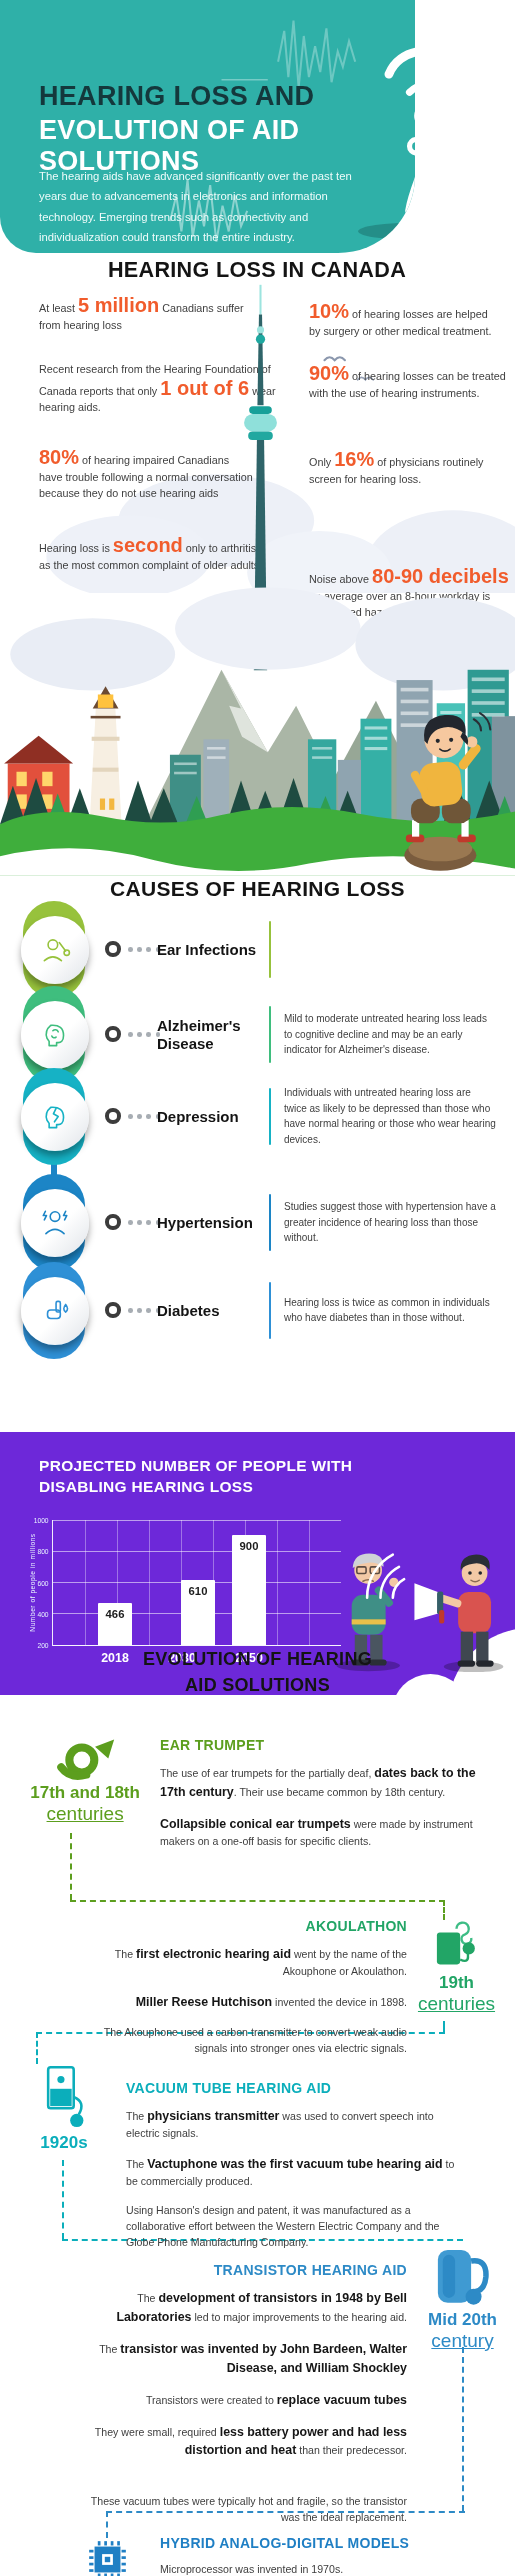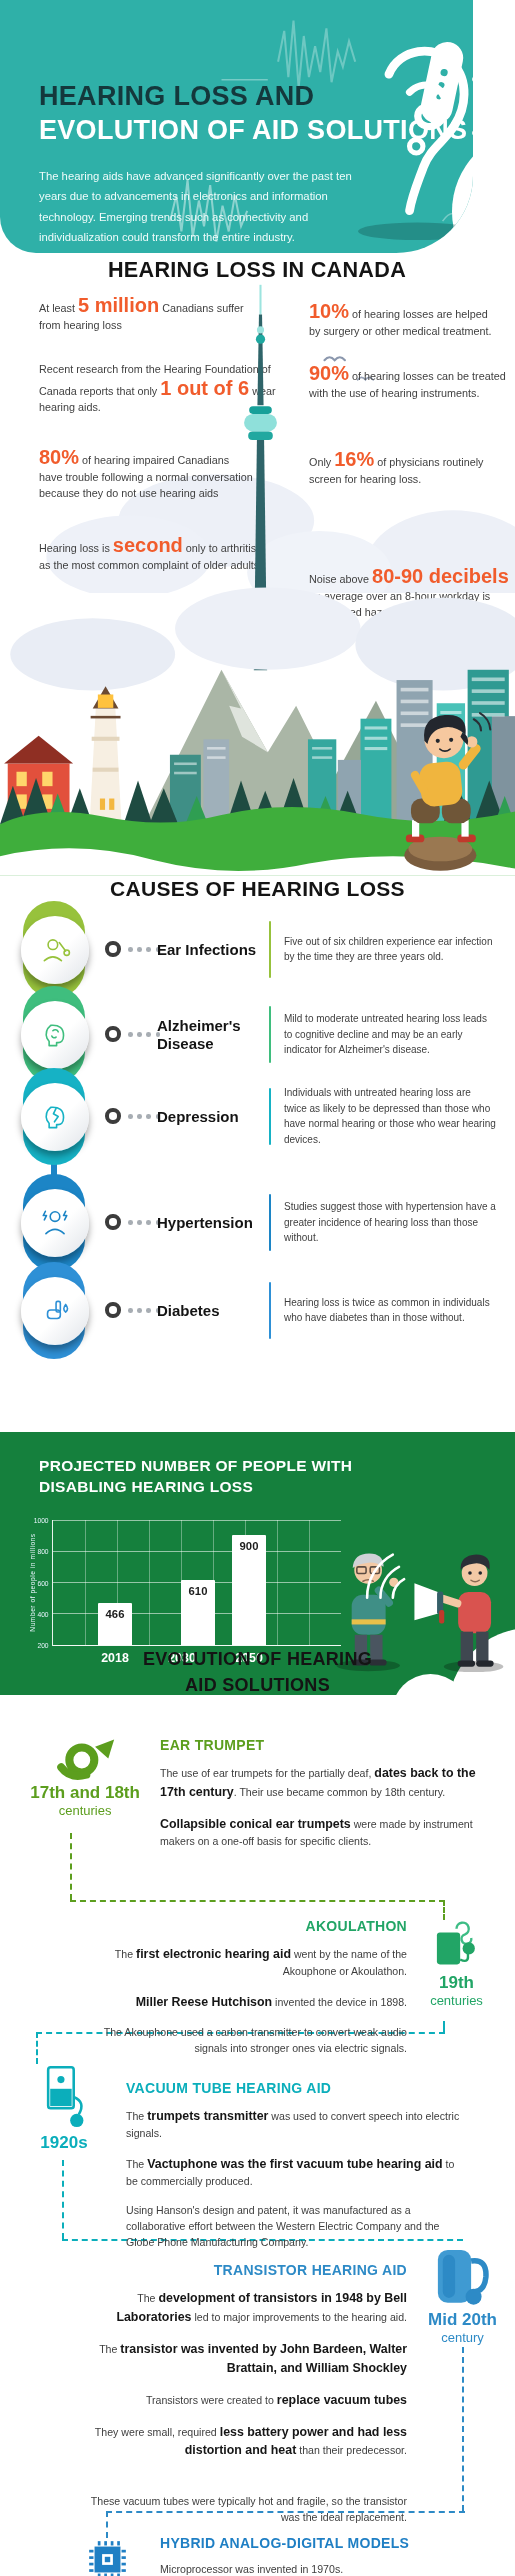--- a/index.html
+++ b/index.html
@@ -1,21 +1,21 @@
 <!DOCTYPE html>
 <html style="font-size:8.2px"><head>
 <meta charset="utf-8">
 <style>
   * { margin:0; padding:0; box-sizing:border-box; }
   body { background:#ffffff; font-family:"Liberation Sans", sans-serif; }
   #page { position:relative; width:515px; height:3572px; overflow:hidden; background:#fff; }
   .abs { position:absolute; }
 
   
-  .header { position:absolute; left:0; top:0; width:473px; height:253px; background:#2fb0a8;
+  .header { position:absolute; left:0; top:0; width:415px; height:253px; background:#2fb0a8;
             border-bottom-left-radius:36px; border-bottom-right-radius:77px; overflow:hidden; }
   .header .blob1 { position:absolute; left:452px; top:129px; width:165px; height:165px; background:#fff; border-radius:50%; }
   .header .blob2 { position:absolute; left:466px; top:234px; width:57px; height:57px; background:#fff; border-radius:50%; }
   .h-title1 { position:absolute; left:39px; top:81px; font-size:27px; font-weight:800; letter-spacing:0.3px; color:#14383c; }
   .h-title2 { position:absolute; left:39px; top:115px; font-size:27px; font-weight:800; letter-spacing:0.3px; color:#ffffff; }
   .h-intro  { position:absolute; left:39px; top:166px; width:319px; font-size:11.3px; line-height:1.8; color:#eefcfa; }
 
   
   .sec-title { font-weight:800; color:#141414; letter-spacing:0.3px; }
   .canada-title { position:absolute; left:0; top:257px; width:514px; text-align:center; font-size:21.6px; }
@@ -33,21 +33,21 @@
   .cause-ring { position:absolute; left:105px; top:25px; width:15.5px; height:15.5px; border:4.1px solid #3c3c3c; border-radius:50%; }
   .cause-dots { position:absolute; left:128px; top:31px; display:flex; gap:4.6px; }
   .cause-dots span { width:4.6px; height:4.6px; border-radius:50%; background:#a7adb3; display:block; }
   .cause-label { position:absolute; left:157px; top:0; width:106px; height:67px; display:flex; align-items:center;
                  font-size:15px; font-weight:700; color:#141414; line-height:1.15; }
   .cause-divider { position:absolute; left:269px; width:2.1px; border-radius:1px; }
   .cause-desc { position:absolute; left:284px; top:-7.2px; width:212px; height:81px; display:flex; align-items:center;
                 font-size:10px; line-height:1.55; color:#3f3f3f; }
 
   
-  .chart-band { position:absolute; left:0; top:1432px; width:515px; height:263px; background:#15803d; overflow:hidden; }
+  .chart-band { position:absolute; left:0; top:1432px; width:515px; height:263px; background:#6d28d9; overflow:hidden; }
   .chart-blob { position:absolute; left:448px; top:196px; width:165px; height:165px; background:#fff; border-radius:50%; }
   .chart-blob2 { position:absolute; left:392px; top:242px; width:77px; height:77px; background:#fff; border-radius:50%; }
   .chart-title1 { position:absolute; left:39px; top:25px; font-size:15.5px; font-weight:800; color:#fff; letter-spacing:0.3px; }
   .chart-title2 { position:absolute; left:39px; top:46px; font-size:15.5px; font-weight:800; color:#fff; letter-spacing:0.3px; }
   .chart-ylabel { position:absolute; left:-32px; top:147px; width:129px; text-align:center; transform:rotate(-90deg);
                   font-size:6.7px; color:#eaf5ff; letter-spacing:0.5px; }
   .chart-plot { position:absolute; left:52px; top:88px; width:289px; height:126px; border-left:1px solid rgba(255,255,255,.9);
                 border-bottom:1px solid rgba(255,255,255,.9); }
   .hgrid { position:absolute; left:0; width:100%; height:0.5px; background:rgba(255,255,255,.55); }
   .vgrid { position:absolute; top:0; width:0.5px; height:100%; background:rgba(255,255,255,.35); }
@@ -58,21 +58,21 @@
 
   
   .evo-title { position:absolute; left:0; width:515px; text-align:center; font-size:18px; }
   .era-content { position:absolute; }
   .era-heading { font-size:14px; font-weight:800; letter-spacing:0.3px; margin-bottom:11.3px; }
   .para { font-size:10.6px; color:#3e3e3e; line-height:1.5; margin-bottom:13.4px; }
   .para .b { font-weight:700; color:#161616; font-size:12.4px; }
   .era-right { text-align:right; }
   .era-marker { position:absolute; text-align:center; }
   .era-big { font-size:17px; font-weight:700; line-height:1.1; }
-  .era-sub { font-size:13px; line-height:1.2; }
+  .era-sub { font-size:19px; line-height:1.2;text-decoration:underline; }
   .dash-v { position:absolute; border-left:2.1px dashed; }
   .dash-h { position:absolute; border-top:2.1px dashed; }
 </style>
 </head>
 <body>
 
 <div id="page">
 
   <div class="header">
     <svg class="abs" style="left:0;top:0" width="515" height="253" viewBox="0 0 1000 492">
@@ -282,21 +282,20 @@
         </div>
         <div class="cause-ring"></div>
         <div class="cause-dots">
           <span></span>
           <span></span>
           <span></span>
           <span></span>
         </div>
         <div class="cause-label">Ear Infections</div>
         <div class="cause-divider" style="top:5.2px;height:57px;background:#97c23c"></div>
-        <div class="cause-desc">Five out of six children experience ear infection by the time they are three years old.</div>
       </div>
       <div class="cause-row" style="top: 1001px;">
         <div class="cause-strip" style="top:33px;height:82px;background:#16b2c5"></div>
         <div class="cause-blob" style="top:-15px;background:#3fbe7e"></div>
         <div class="cause-circle">
           <svg width="32" height="32" viewBox="0 0 60 60" fill="none" stroke="#3fbe7e" stroke-width="3" stroke-linecap="round" stroke-linejoin="round">
             <path d="M22,12 q-12,10 -7,24 l4,6 v8 h14 v-6 q13,2 13,-13 q0,-21 -24,-19 Z"></path>
             <path d="M26,22 a6,6 0 0 1 10,2 M24,32 a5,5 0 0 0 8,2"></path>
           </svg>
         </div>
@@ -513,40 +512,40 @@
       <rect x="18" y="46" width="42" height="34" fill="#0baebb"></rect>
       <circle cx="39" cy="28" r="7" fill="#0baebb"></circle>
       <path d="M64,62 q24,10 10,34" fill="none" stroke="#0baebb" stroke-width="5"></path>
       <circle cx="70" cy="108" r="13" fill="#0baebb"></circle>
     </svg>
     <div class="era-big">1920s</div>
   </div>
 
   <div class="era-content" style="left:126px;top:2080px;width:340px">
     <div class="era-heading" style="color:#0baebb">VACUUM TUBE HEARING AID</div>
-    <p class="para"><span>The </span><span class="b">trumpets transmitter</span><span> was used to convert speech into electric signals.</span></p>
+    <p class="para"><span>The </span><span class="b">physicians transmitter</span><span> was used to convert speech into electric signals.</span></p>
     <p class="para"><span>The </span><span class="b">Vactuphone was the first vacuum tube hearing aid</span><span> to be commercially produced.</span></p>
     <p class="para"><span>Using Hanson's design and patent, it was manufactured as a collaborative effort between the Western Electric Company and the Globe Phone Manufacturing Company.</span></p>
   </div>
 
   <div class="era-marker" style="left:416px;top:2245px;width:93px;color:#2d8ac6">
     <svg width="57" height="64" viewBox="0 0 92 104">
       <rect x="6" y="8" width="54" height="86" rx="16" fill="#3f9ad2"></rect>
       <rect x="14" y="16" width="20" height="70" rx="10" fill="#2d8ac6"></rect>
       <path d="M60,26 q26,-4 24,26 q-2,22 -18,24" fill="none" stroke="#2d8ac6" stroke-width="9"></path>
       <circle cx="64" cy="84" r="13" fill="#2d8ac6"></circle>
     </svg>
     <div class="era-big">Mid 20th</div>
     <div class="era-sub">century</div>
   </div>
 
   <div class="era-content era-right" style="left:77px;top:2262px;width:330px">
     <div class="era-heading" style="color:#2d8ac6">TRANSISTOR HEARING AID</div>
     <p class="para"><span>The </span><span class="b">development of transistors in 1948 by Bell Laboratories</span><span> led to major improvements to the hearing aid.</span></p>
-    <p class="para"><span>The </span><span class="b">transistor was invented by John Bardeen, Walter Brattain, and William Shockley</span></p>
+    <p class="para"><span>The </span><span class="b">transistor was invented by John Bardeen, Walter Disease, and William Shockley</span></p>
     <p class="para"><span>Transistors were created to </span><span class="b">replace vacuum tubes</span></p>
     <p class="para"><span>They were small, required </span><span class="b">less battery power and had less distortion and heat</span><span> than their predecessor.</span></p>
     <p class="para" style="margin-top:34px"><span>These vacuum tubes were typically hot and fragile, so the transistor was the ideal replacement.</span></p>
   </div>
 
   <div class="era-marker" style="left:67px;top:2539px;width:80px;color:#1f7fc4">
     <svg width="41" height="41" viewBox="0 0 76 76">
       <rect x="14" y="14" width="48" height="48" fill="#1f7fc4"></rect>
       <rect x="28" y="28" width="20" height="20" fill="#ffffff"></rect>
       <rect x="33" y="33" width="10" height="10" fill="#1f7fc4"></rect>

